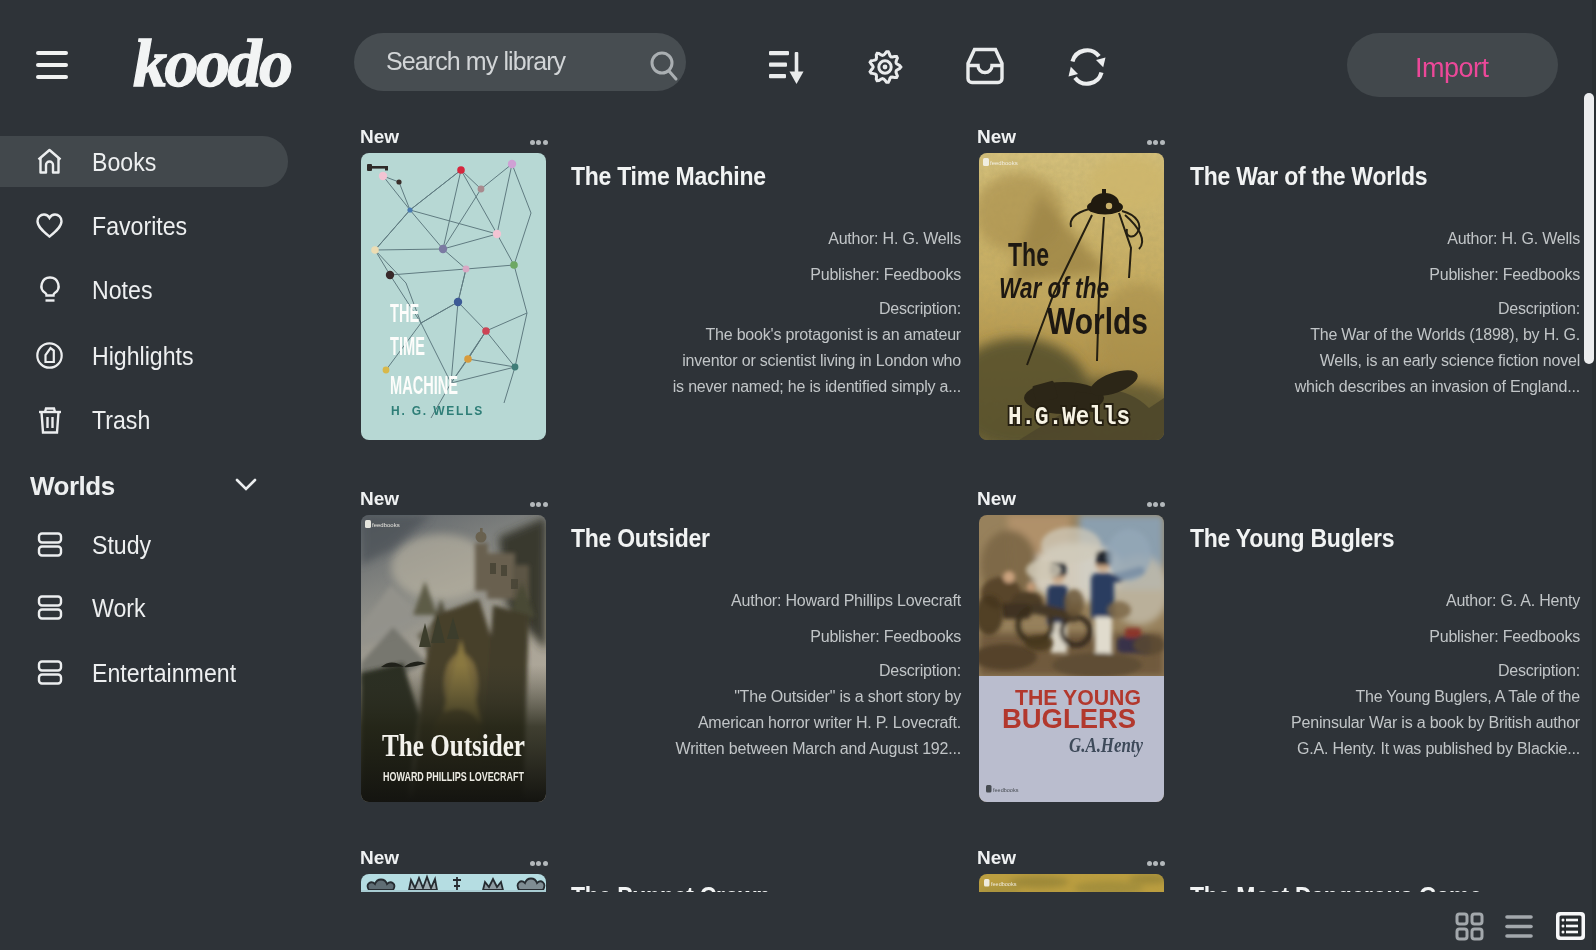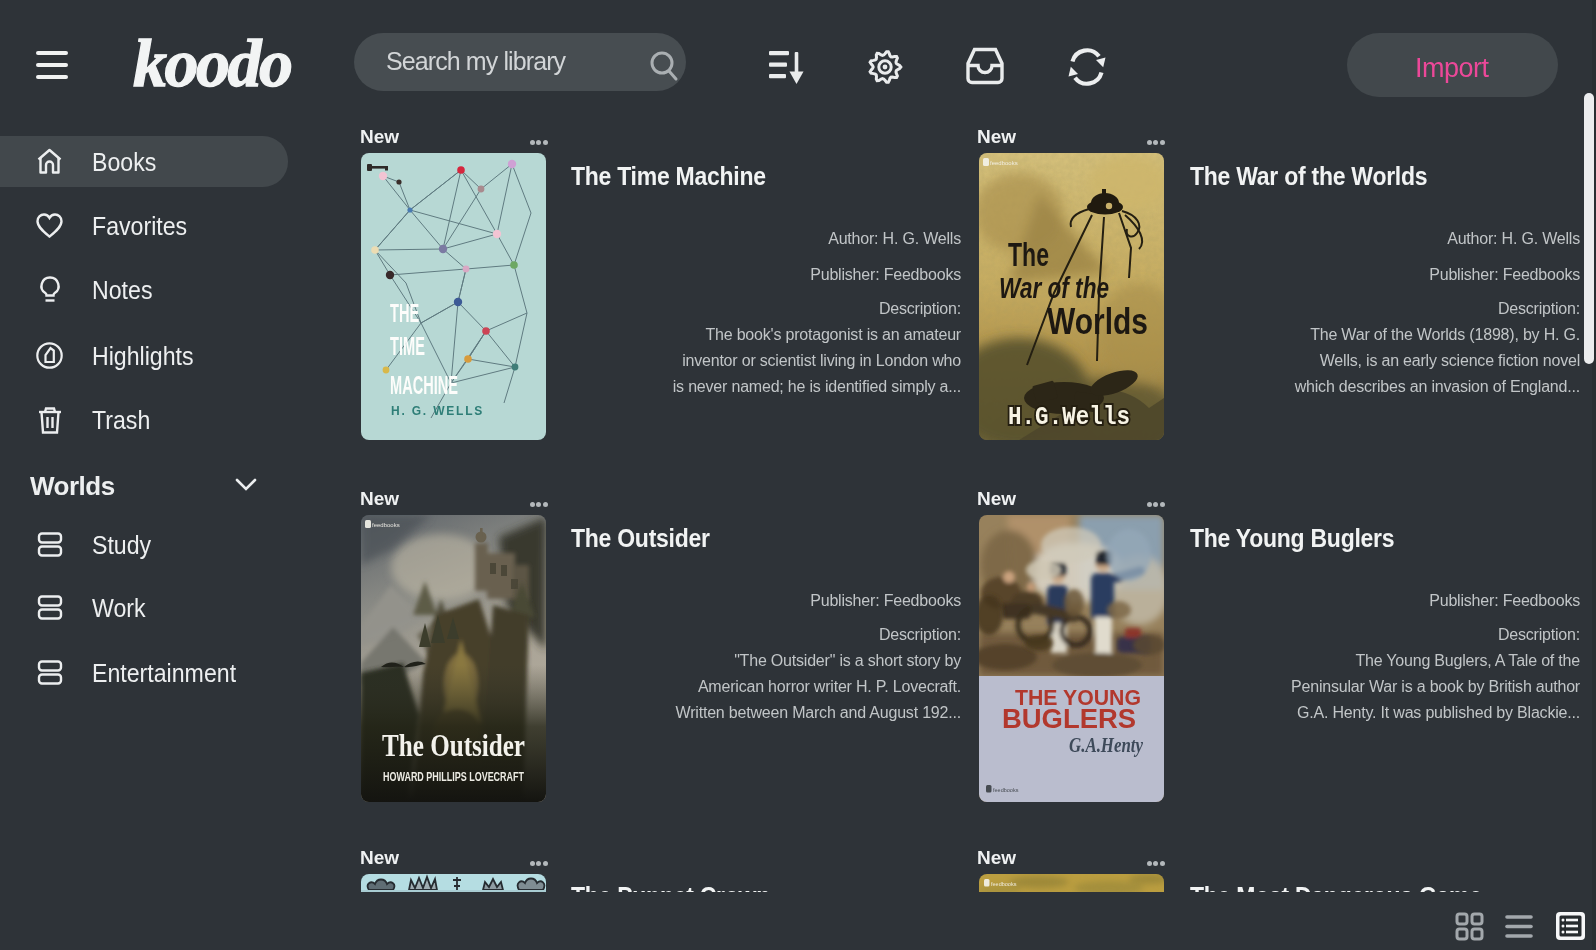--- a/index.html
+++ b/index.html
@@ -301,20 +301,21 @@
 <rect x="0" y="150" width="185" height="137" fill="url(#g3bot)"></rect>
 <text x="21" y="241" font-family="Liberation Serif,serif" font-weight="bold" font-size="32" fill="#f3f2ec" textLength="143" lengthAdjust="spacingAndGlyphs">The Outsider</text>
 <text x="22" y="266" font-family="Liberation Sans,sans-serif" font-weight="bold" font-size="12.5" fill="#edece4" textLength="141" lengthAdjust="spacingAndGlyphs">HOWARD PHILLIPS LOVECRAFT</text>
 <g fill="#f4f2ea" opacity="0.92">
         <rect x="4" y="5" width="6" height="8" rx="1.5"></rect>
         <text x="11" y="12" font-size="6" font-family="Liberation Sans,sans-serif">feedbooks</text>
       </g>
 </svg>
 <div class="abs title" style="left:231px;top:415px;">The Outsider</div>
 <div class="abs meta" style="left:231px;top:478px;width:390px;">
+<p style="margin-bottom:10px;">Author: Howard Phillips Lovecraft</p>
 <p style="margin-bottom:8px;">Publisher: Feedbooks</p>
 <p>Description:<br>"The Outsider" is a short story by<br>American horror writer H. P. Lovecraft.<br>Written between March and August 192...</p>
 </div>
 
 <div class="abs nlab" style="left:637px;top:376px;">New</div>
 <div class="abs dots" style="left:806px;top:383px;"><span></span><span></span><span></span></div>
 <svg class="abs" style="left:639px;top:405px;border-radius:8px;" width="185" height="287" viewBox="0 0 185 287" id="cov4">
 <defs>
         <filter id="b4" x="-40%" y="-40%" width="180%" height="180%">
           <feGaussianBlur stdDeviation="3.5"></feGaussianBlur>
@@ -371,20 +372,21 @@
 <text x="23" y="213" font-size="27.5" textLength="134" lengthAdjust="spacingAndGlyphs">BUGLERS</text>
 </g>
 <text x="90" y="237" font-family="Liberation Serif,serif" font-style="italic" font-weight="bold" font-size="21" fill="#3e4a5a" textLength="74" lengthAdjust="spacingAndGlyphs">G.A.Henty</text>
 <g fill="#3a3f44" opacity="0.9">
         <rect x="7" y="270" width="5.5" height="7.5" rx="1.5"></rect>
         <text x="14" y="276.5" font-size="5.5" font-family="Liberation Sans,sans-serif">feedbooks</text>
       </g>
 </svg>
 <div class="abs title" style="left:850px;top:415px;">The Young Buglers</div>
 <div class="abs meta" style="left:850px;top:478px;width:390px;">
+<p style="margin-bottom:10px;">Author: G. A. Henty</p>
 <p style="margin-bottom:8px;">Publisher: Feedbooks</p>
 <p>Description:<br>The Young Buglers, A Tale of the<br>Peninsular War is a book by British author<br>G.A. Henty. It was published by Blackie...</p>
 </div>
 
 <div class="abs nlab" style="left:20px;top:735px;">New</div>
 <div class="abs dots" style="left:189px;top:742px;"><span></span><span></span><span></span></div>
 <svg class="abs" style="left:21px;top:764px;border-radius:8px 8px 0 0;" width="185" height="287" viewBox="0 0 185 287" id="cov5">
 <rect width="185" height="287" fill="#b5dde2"></rect>
 <g stroke="#262c31" stroke-width="1.8" fill="none">
 <path d="M8 16 C4 10 10 6 14 10 C16 4 24 4 26 10 C30 6 36 10 32 16 Z" fill="#5f6d74"></path>

